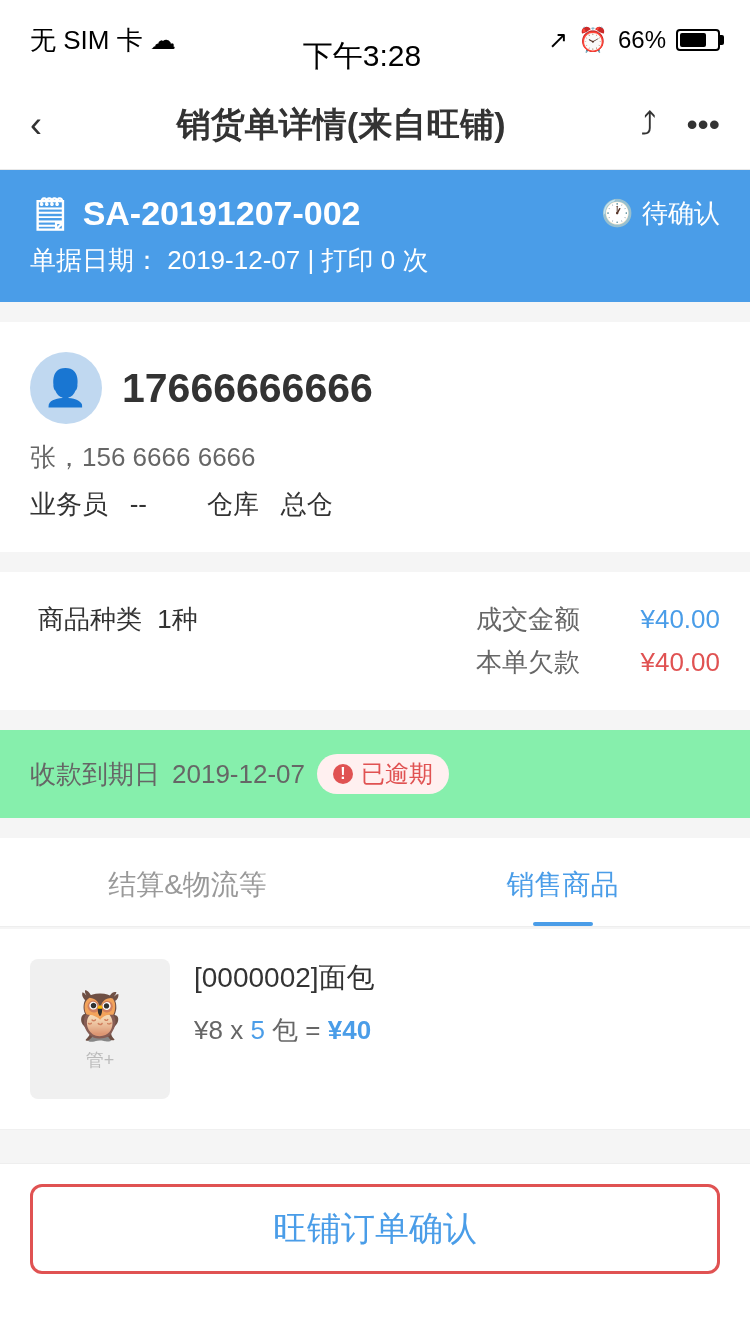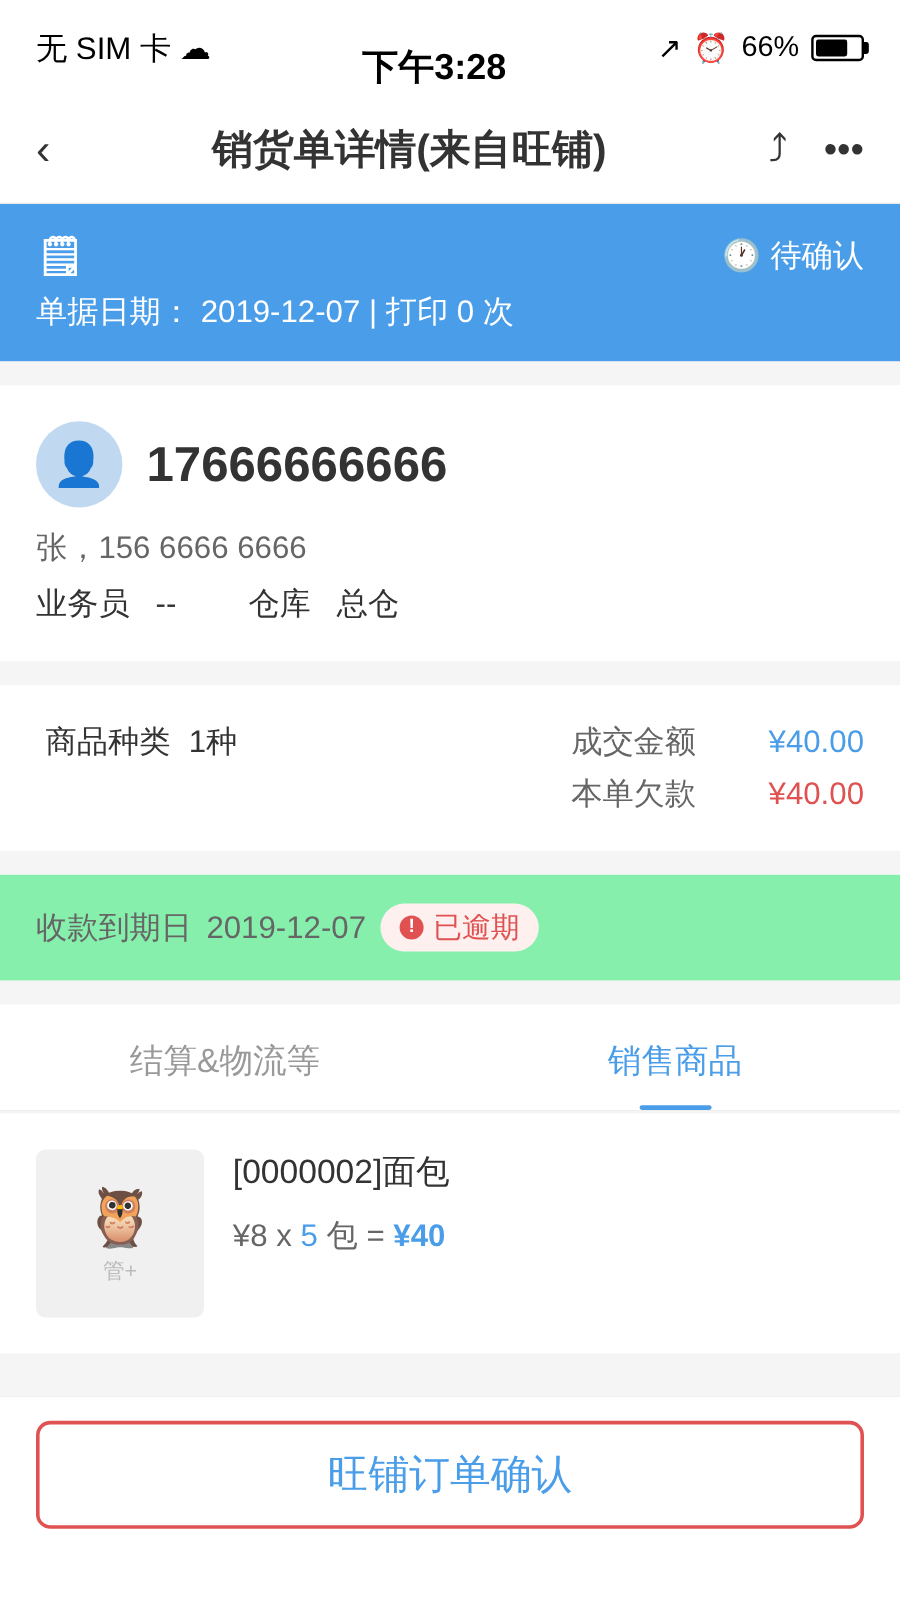--- a/index.html
+++ b/index.html
@@ -25,21 +25,21 @@
       font-size: 26px;
       color: #000;
     }
     .status-bar-left {
       display: flex;
       align-items: center;
       gap: 12px;
     }
     .status-bar-center {
       font-size: 30px;
-      font-weight: 700;
+      font-weight: 400;
       margin-top: 32px;
     }
     .status-bar-right {
       display: flex;
       align-items: center;
       gap: 10px;
       font-size: 24px;
     }
     .battery-icon {
       display: inline-block;
@@ -408,20 +408,21 @@
   <div class="nav-actions">
     <span class="nav-action-icon">⤴</span>
     <span class="nav-action-icon">•••</span>
   </div>
 </div>
 
 <div class="header-card">
   <div class="header-card-top">
     <div class="order-number">
       <span class="order-icon">🗒</span>
+      <span>SA-20191207-002</span>
     </div>
     <div class="status-badge">
       <span>🕐</span>
       <span>待确认</span>
     </div>
   </div>
   <div class="order-meta">
     <span>单据日期：</span>
     <span>2019-12-07</span>
     <span> | </span>

